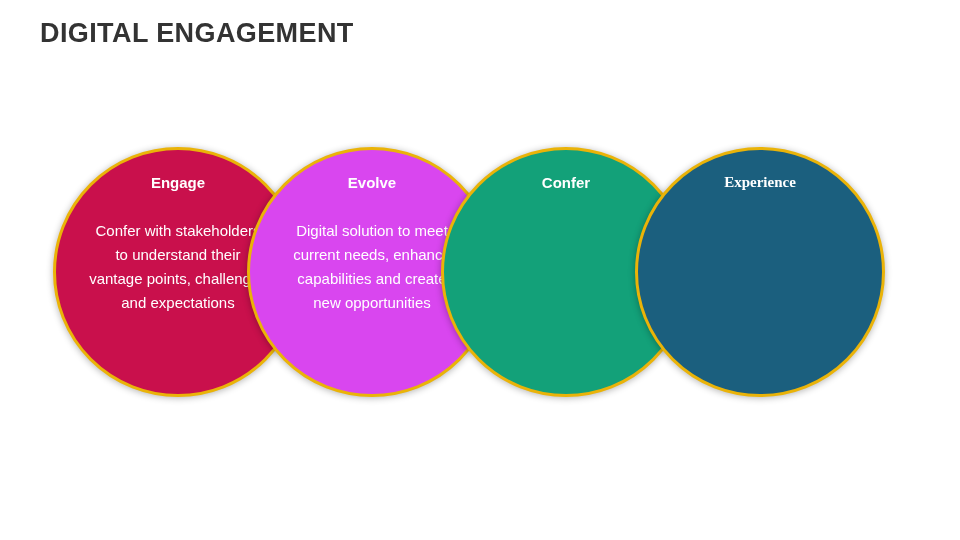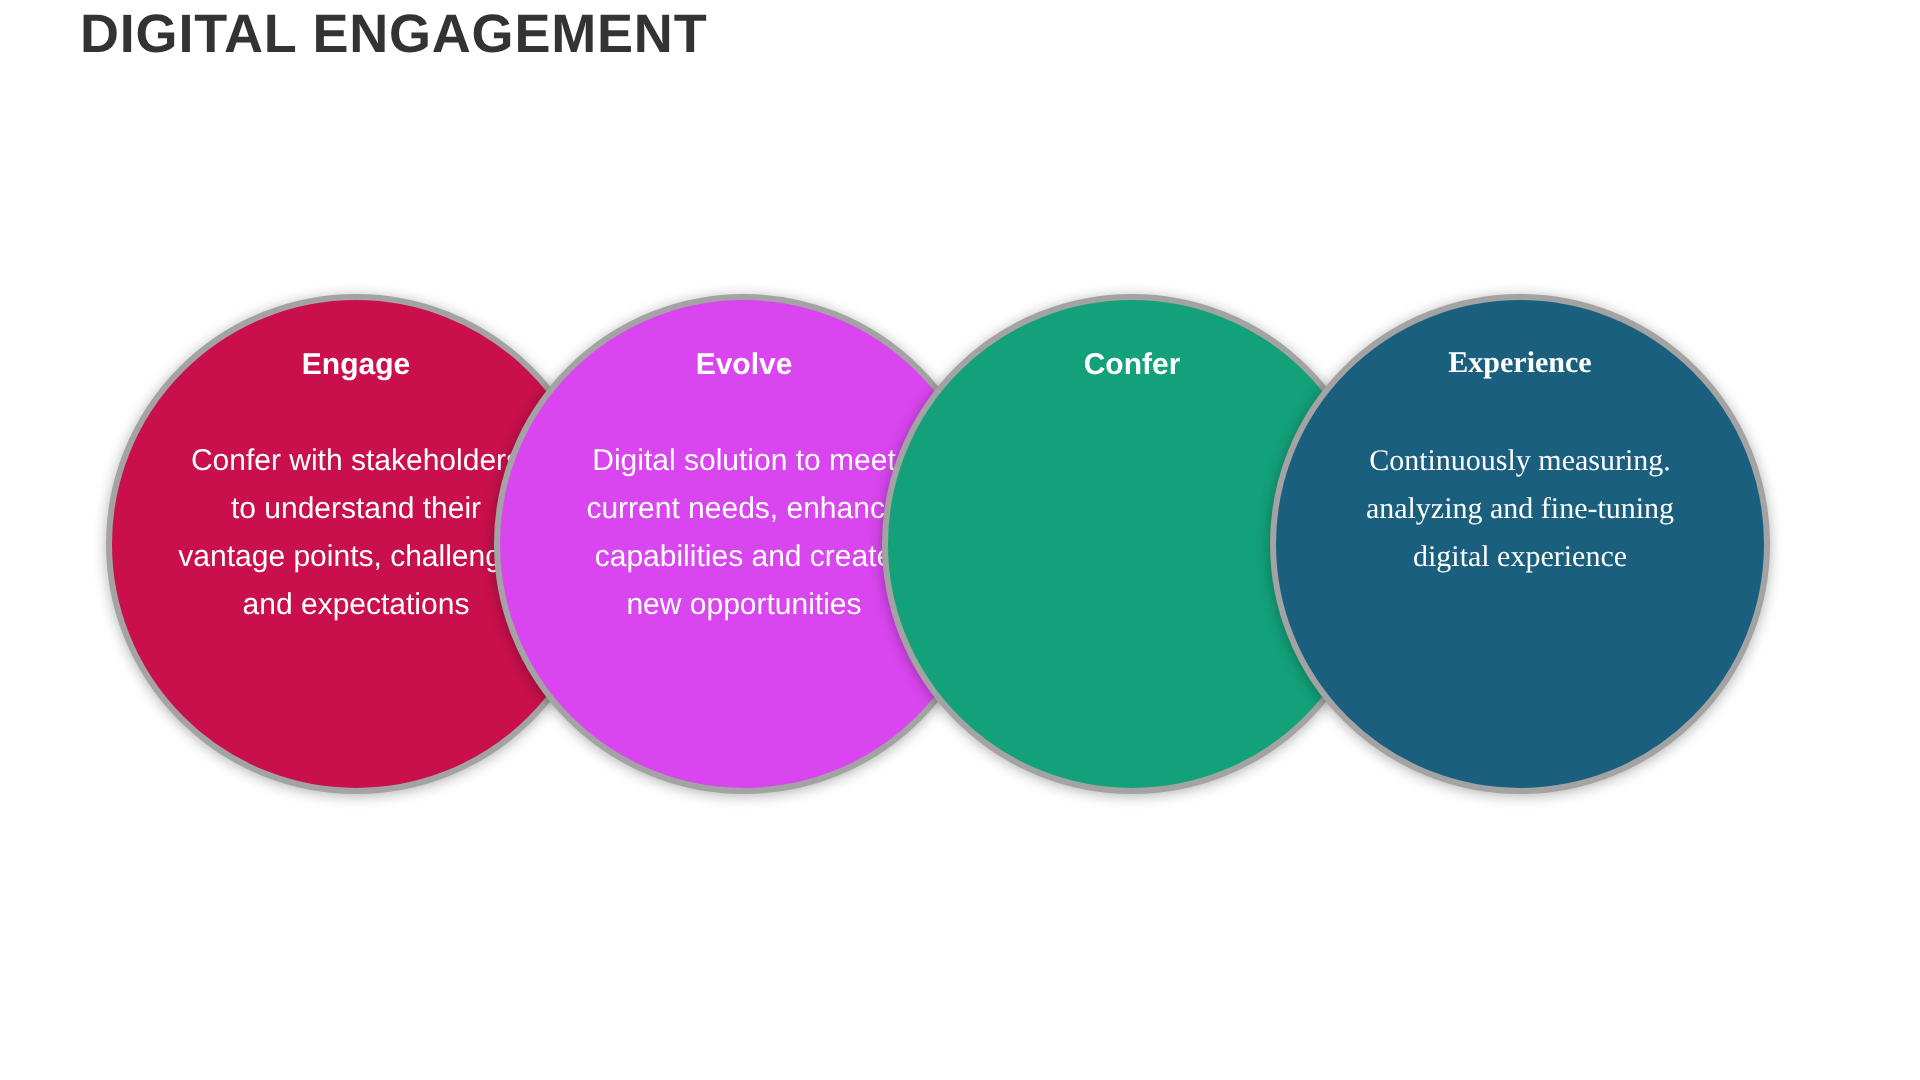--- a/index.html
+++ b/index.html
@@ -11,33 +11,33 @@
   }
   .slide {
     position: relative;
     width: 960px;
     height: 540px;
     background: #ffffff;
   }
   .slide-title {
     position: absolute;
     left: 40px;
-    top: 2px;
+    top: 18px;
     font-size: 27px;
     font-weight: bold;
     color: #333333;
     letter-spacing: 0.4px;
   }
   .circle {
     position: absolute;
     top: 147px;
     width: 250px;
     height: 250px;
     border-radius: 50%;
-    border: 3px solid #a3a3a3;
+    border: 3px solid #eab308;
     box-shadow: 0 1px 7px rgba(0,0,0,0.30);
     color: #ffffff;
     display: flex;
     flex-direction: column;
     align-items: center;
     text-align: center;
   }
   .circle-1 { left: 53px;  z-index: 1; }
   .circle-2 { left: 247px; z-index: 2; }
   .circle-3 { left: 441px; z-index: 3; }
@@ -74,17 +74,16 @@
       <div class="circle-label">Evolve</div>
       <div class="circle-body body-2">Digital solution to meet current needs, enhance capabilities and create new opportunities</div>
     </div>
 
     <div class="circle circle-3" style="background-color: rgb(19, 161, 121);">
       <div class="circle-label">Confer</div>
     </div>
 
     <div class="circle circle-4" style="background-color: rgb(27, 95, 126); font-family: Liberation Serif, serif;">
       <div class="circle-label">Experience</div>
-      <div class="circle-body body-4">Continuously measuring. analyzing and fine-tuning digital experience</div>
     </div>
 
   </div>
 </div>
 
 </body></html>

